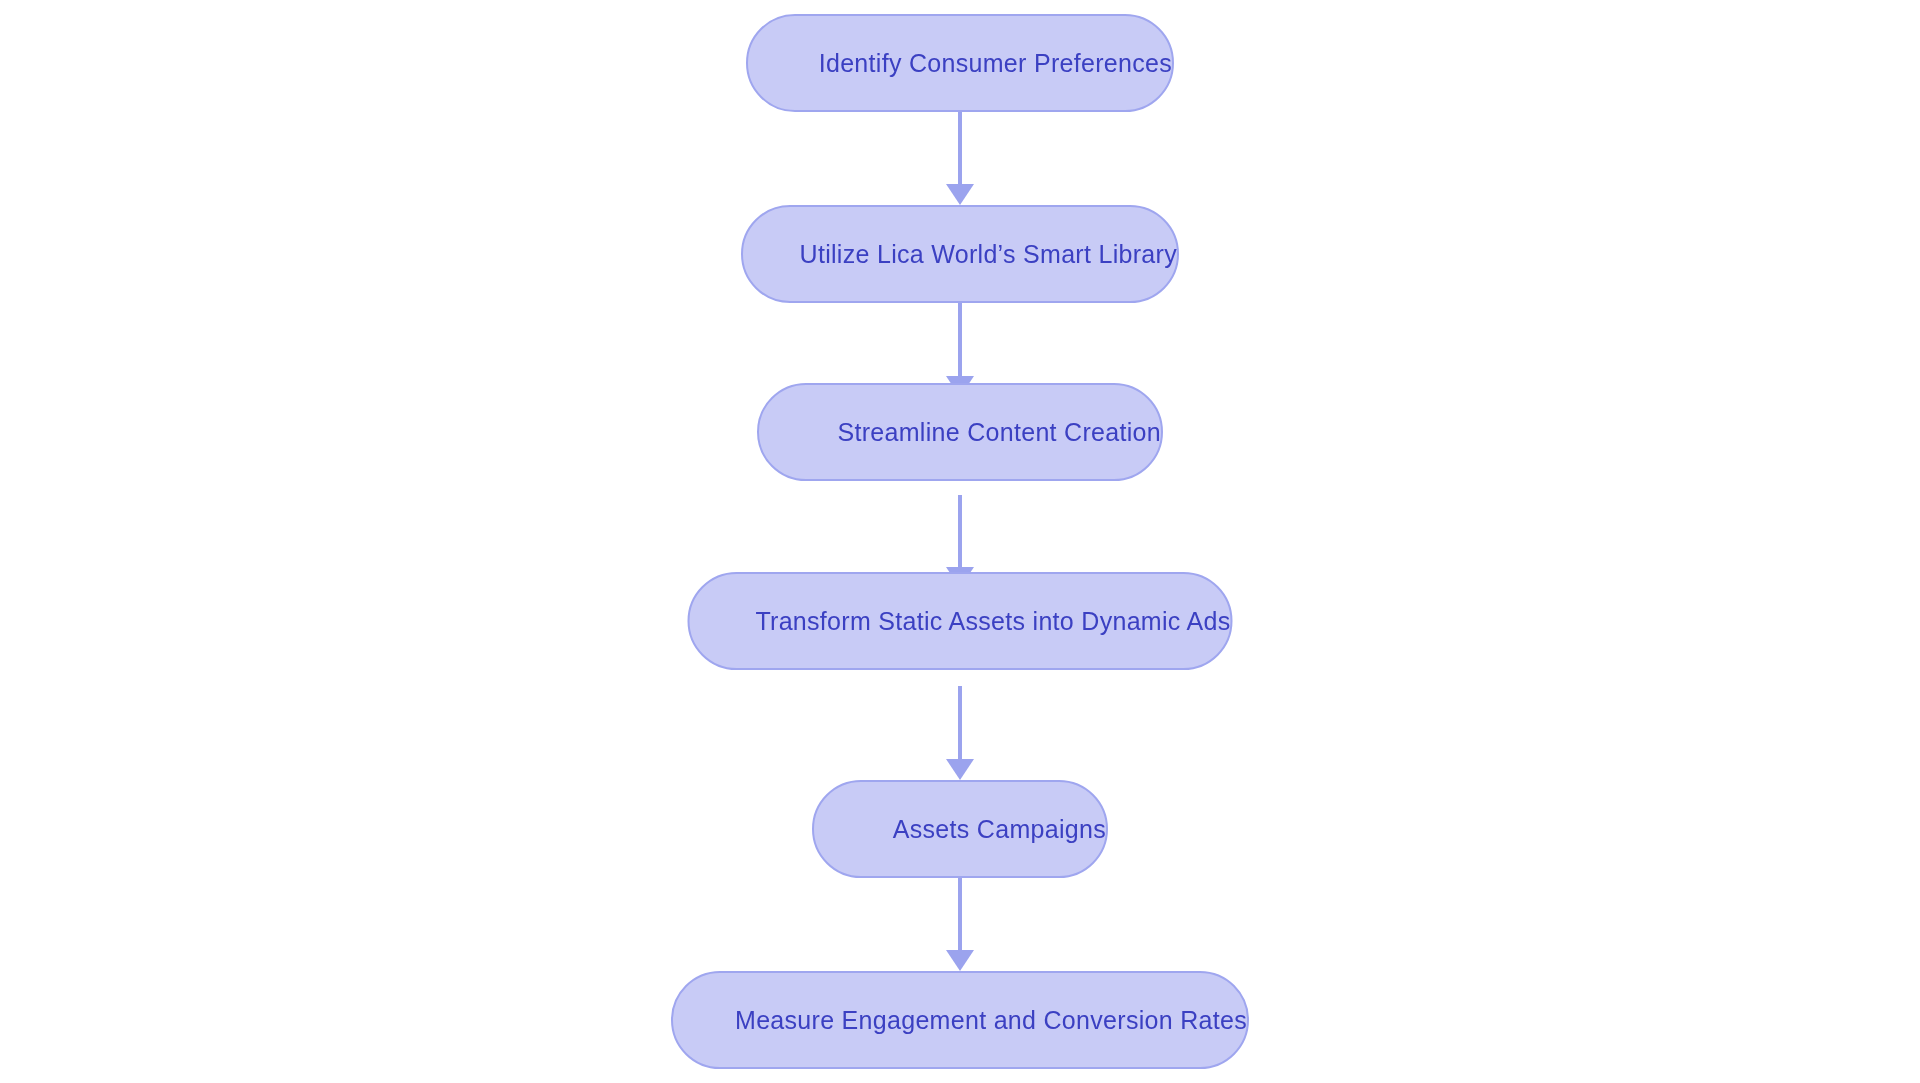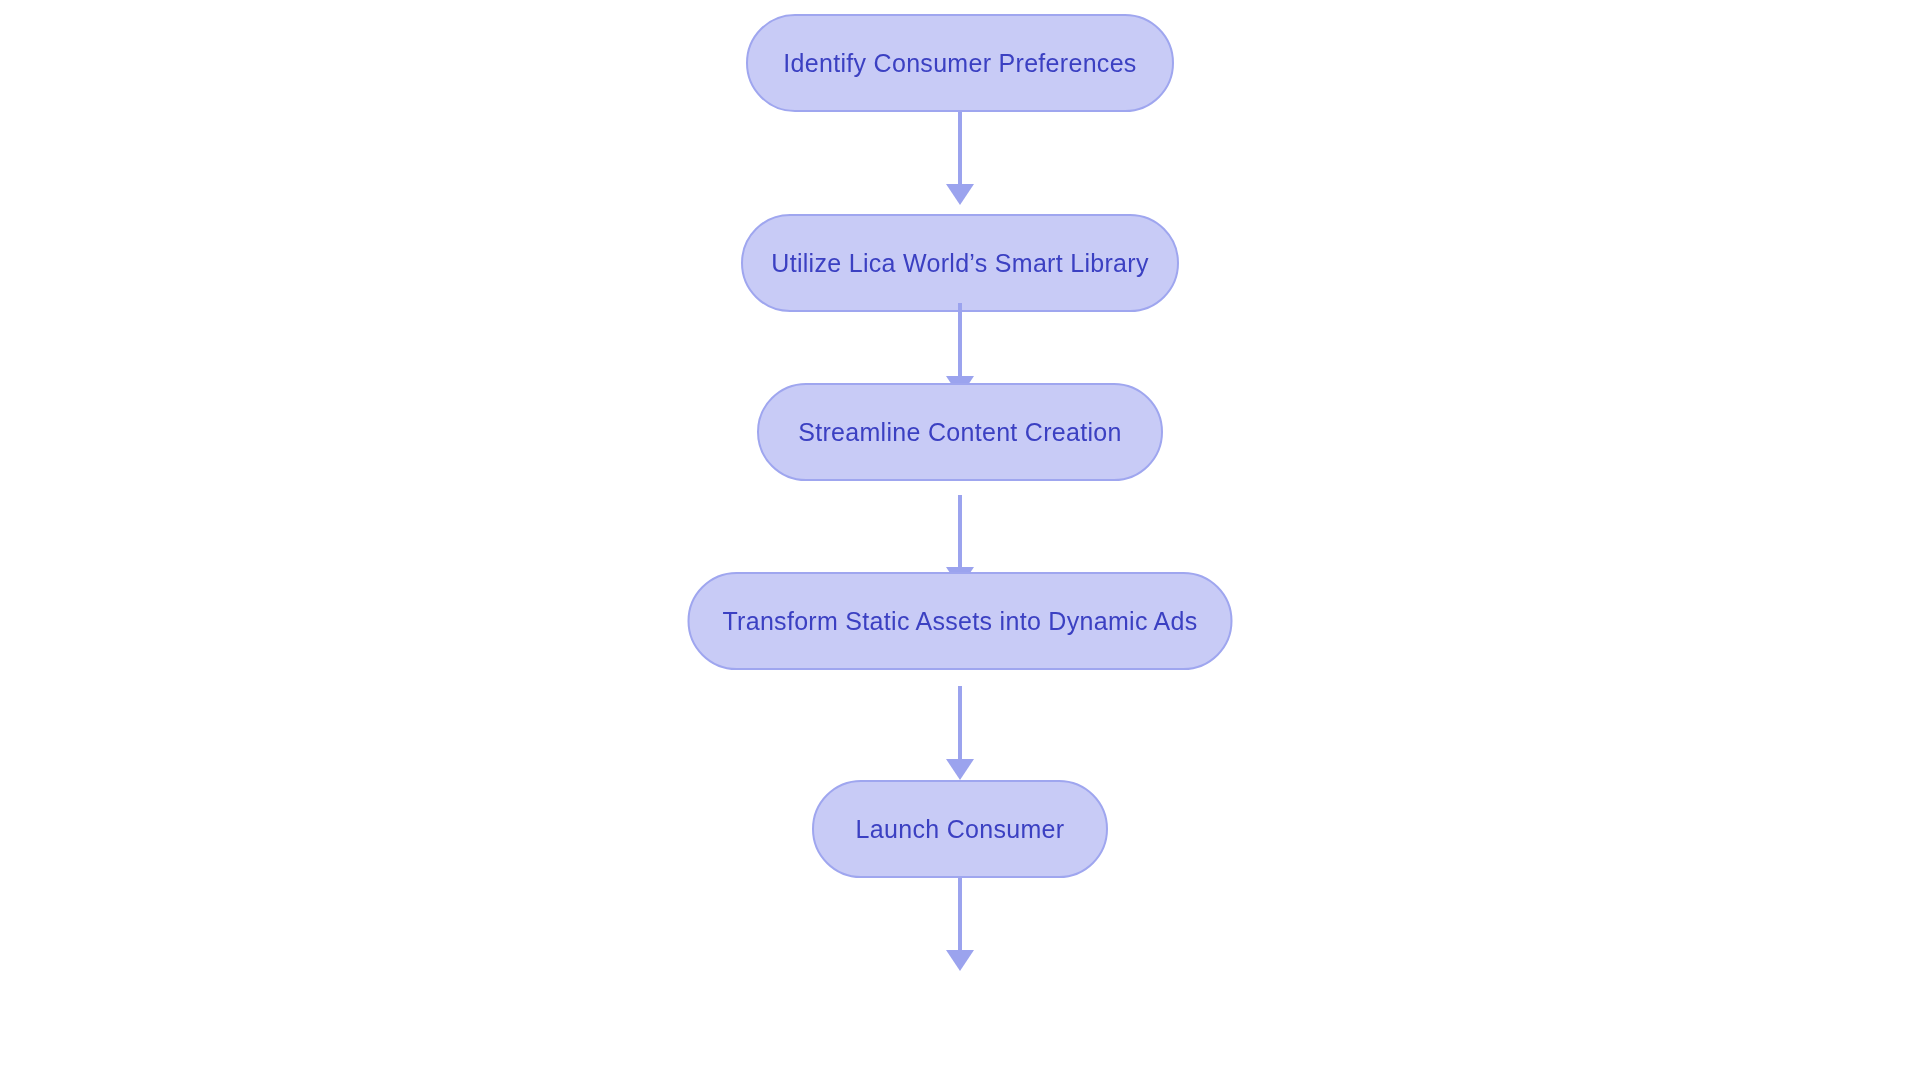--- a/index.html
+++ b/index.html
@@ -25,31 +25,31 @@
   .node {
     position: absolute;
     left: 50%;
     transform: translateX(-50%);
     height: 98px;
     border-radius: 49px;
     background: var(--node-fill);
     border: 2px solid var(--node-border);
     display: flex;
     align-items: center;
-    justify-content: center;
+    justify-content: flex-end;
   }
   .node .label {
     color: var(--node-text);
     font-size: 25px;
     font-weight: 400;
     letter-spacing: 0.3px;
     white-space: nowrap;
   }
   .n1 { top: 14px;  width: 428px; }
-  .n2 { top: 205px; width: 438px; margin-top: 9px; }
+  .n2 { top: 205px; width: 438px; }
   .n3 { top: 383px; width: 406px; }
   .n4 { top: 572px; width: 545px; }
   .n5 { top: 780px; width: 296px; }
   .n6 { top: 971px; width: 578px; }
 
   .arrow {
     position: absolute;
     left: 50%;
     transform: translateX(-50%);
     display: flex;
@@ -109,22 +109,25 @@
   <div class="node n4">
     <span class="label">Transform Static Assets into Dynamic Ads</span>
   </div>
 
   <div class="arrow a4">
     <div class="arrow-line"></div>
     <div class="arrow-head"></div>
   </div>
 
   <div class="node n5">
-    <span class="label">Launch Consumer</span>
+    <span class="label">Assets Campaigns</span>
   </div>
 
   <div class="arrow a5">
     <div class="arrow-line"></div>
     <div class="arrow-head"></div>
   </div>
 
+  <div class="node n6">
+    <span class="label">Measure Engagement and Conversion Rates</span>
+  </div>
 
 </div>
 
 </body></html>

